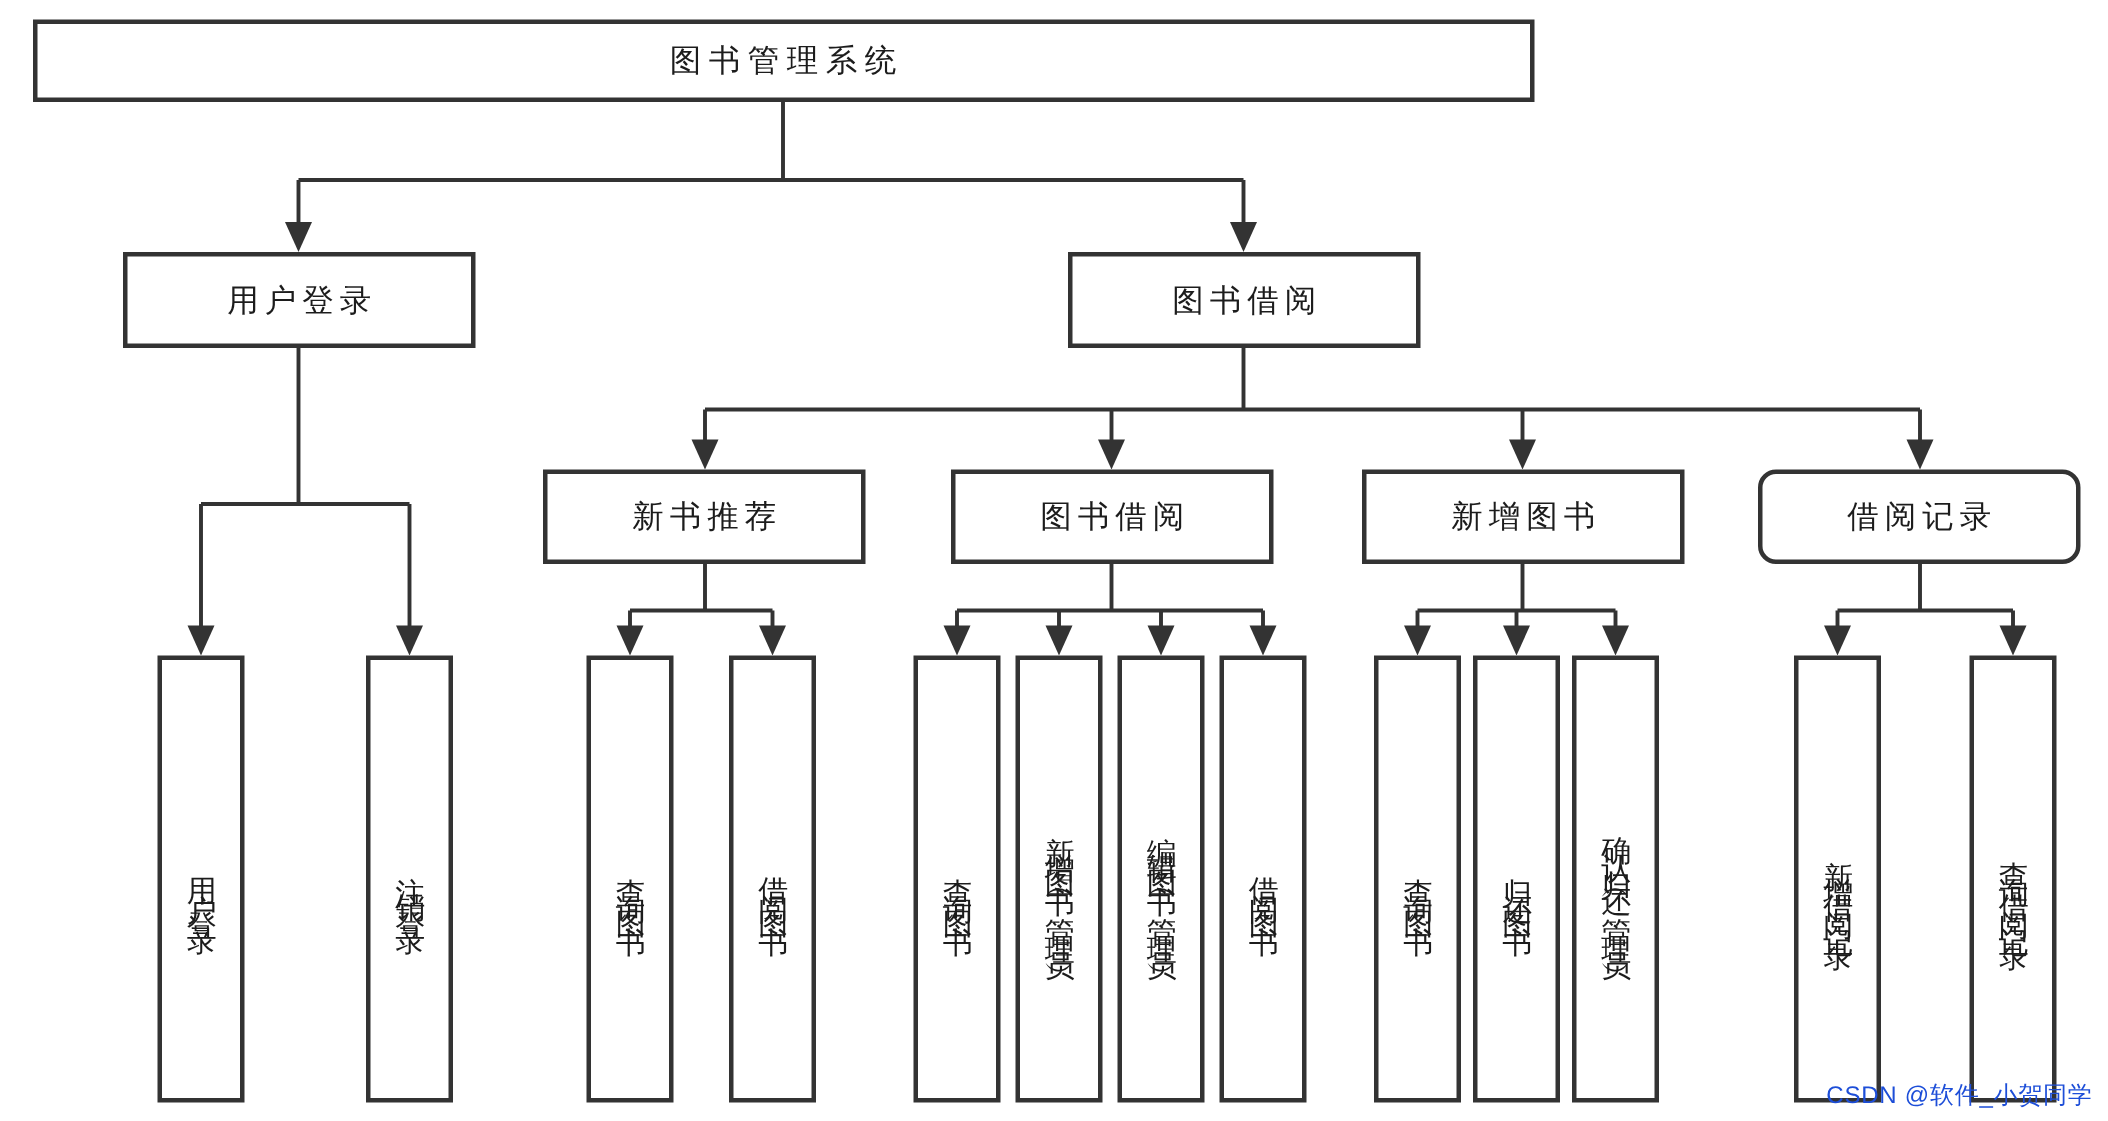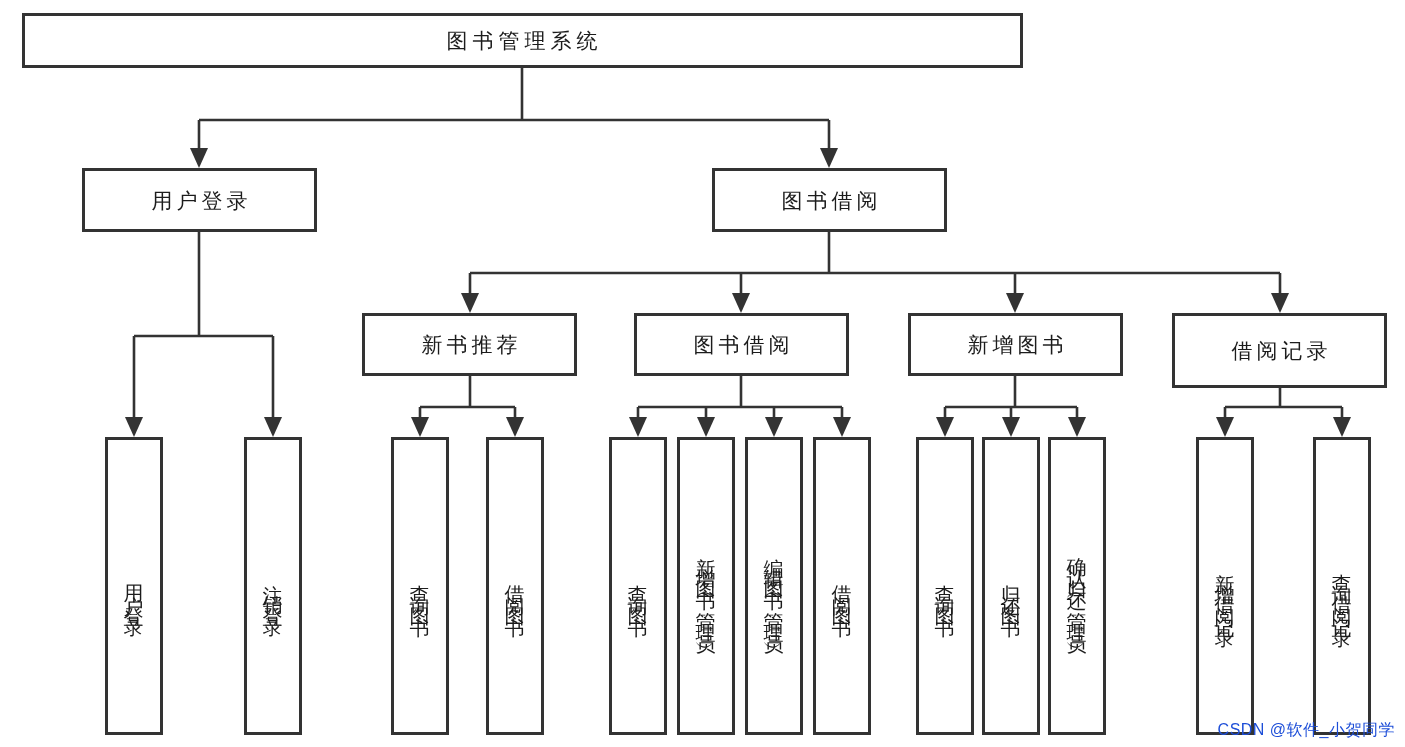--- a/index.html
+++ b/index.html
@@ -114,21 +114,21 @@
 
   <div class="box" style="left:634px; top:313px; width:215px; height:63px;">
     <span class="hlabel">图书借阅</span>
   </div>
   <div class="box" style="left:362px; top:313px; width:215px; height:63px;">
     <span class="hlabel">新书推荐</span>
   </div>
   <div class="box" style="left:908px; top:313px; width:215px; height:63px;">
     <span class="hlabel">新增图书</span>
   </div>
-  <div class="box" style="left:1172px; top:313px; width:215px; height:75px;">
+  <div class="box" style="left:1172px; top:313px; width:215px; height:63px;border-radius:12px;">
     <span class="hlabel">借阅记录</span>
   </div>
 
   <div class="box leaf" style="left:105px; top:437px; width:58px; height:298px;">
     <span class="vlabel">用户登录</span>
   </div>
   <div class="box leaf" style="left:244px; top:437px; width:58px; height:298px;">
     <span class="vlabel">注销登录</span>
   </div>
 

